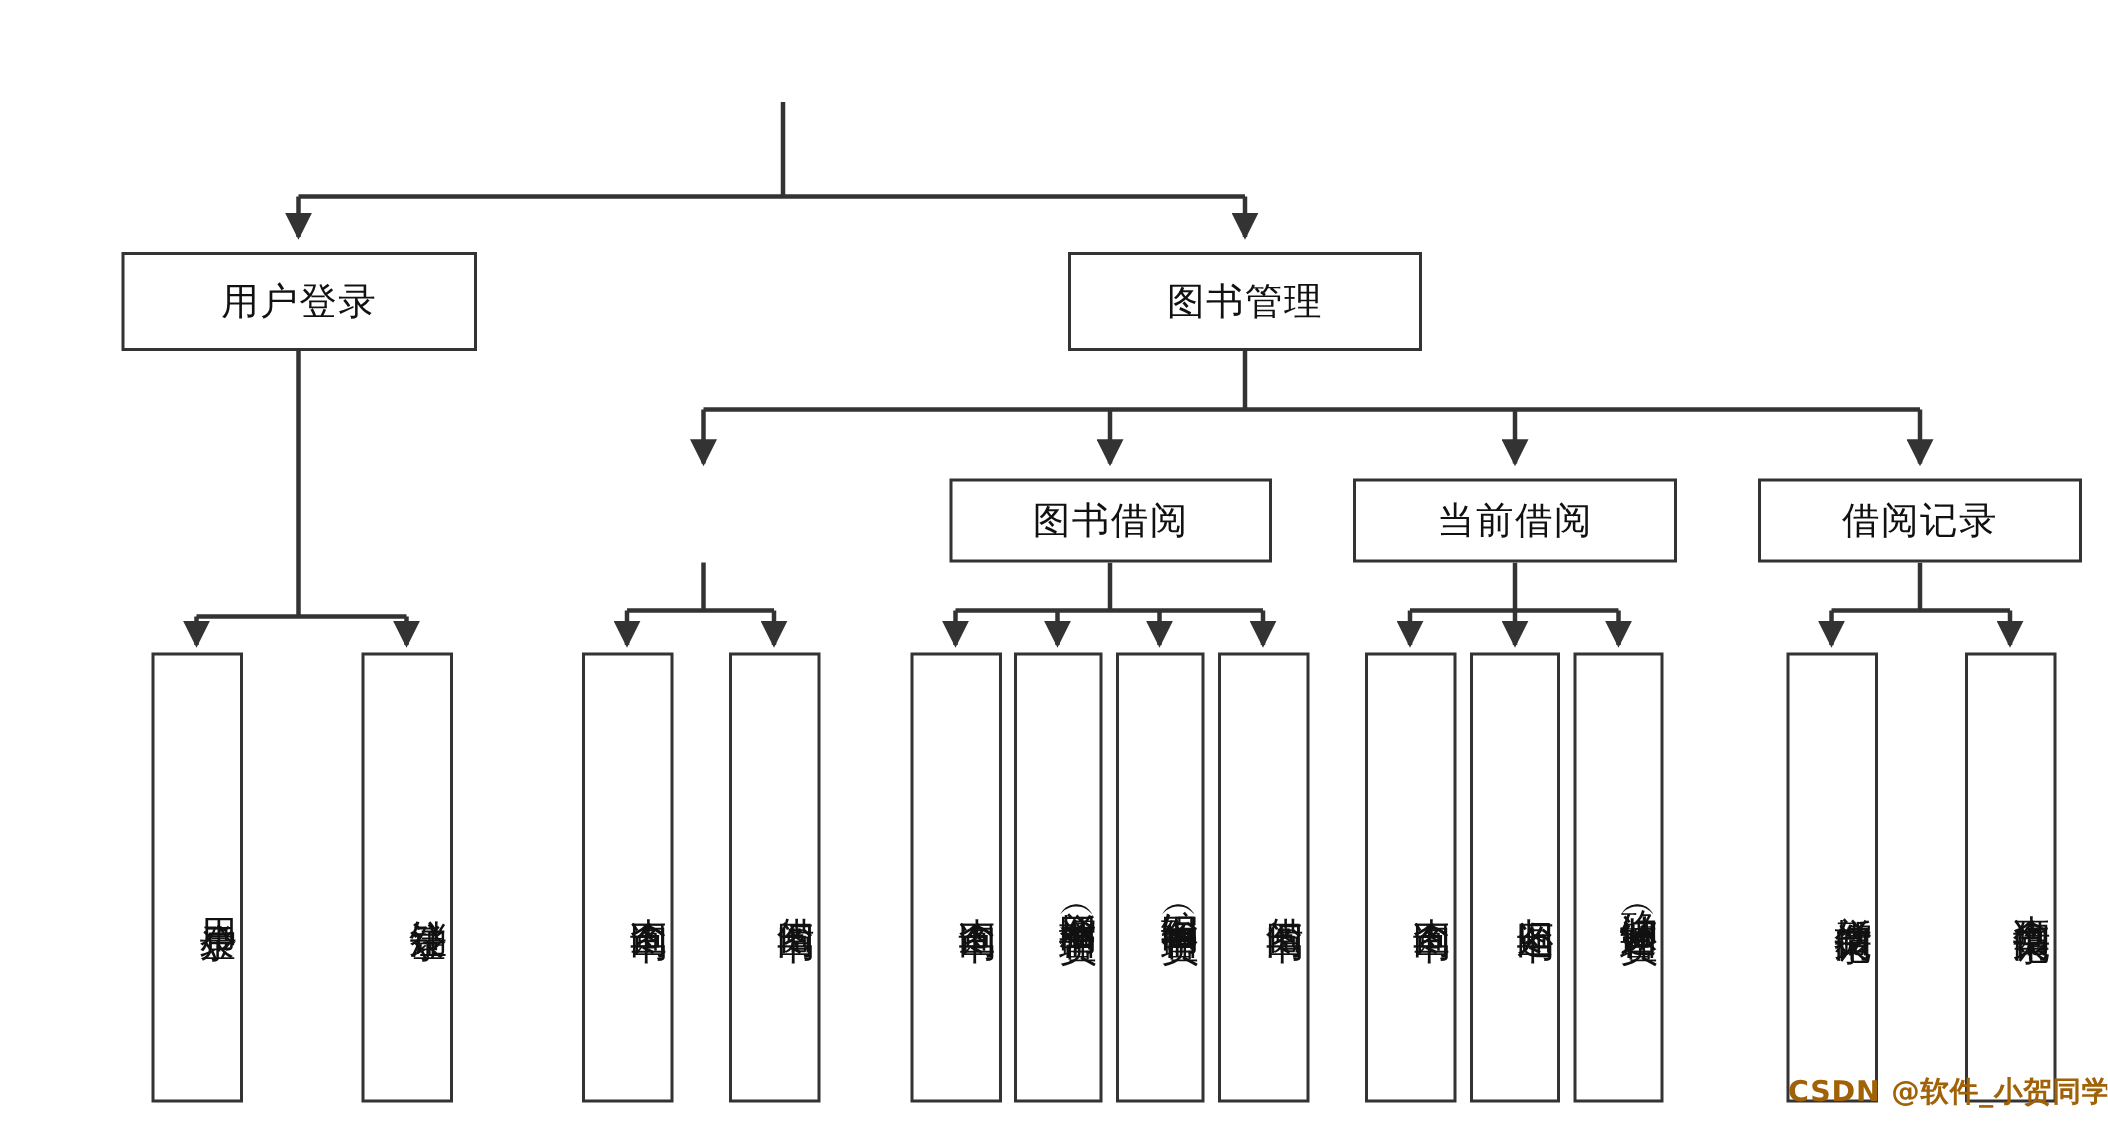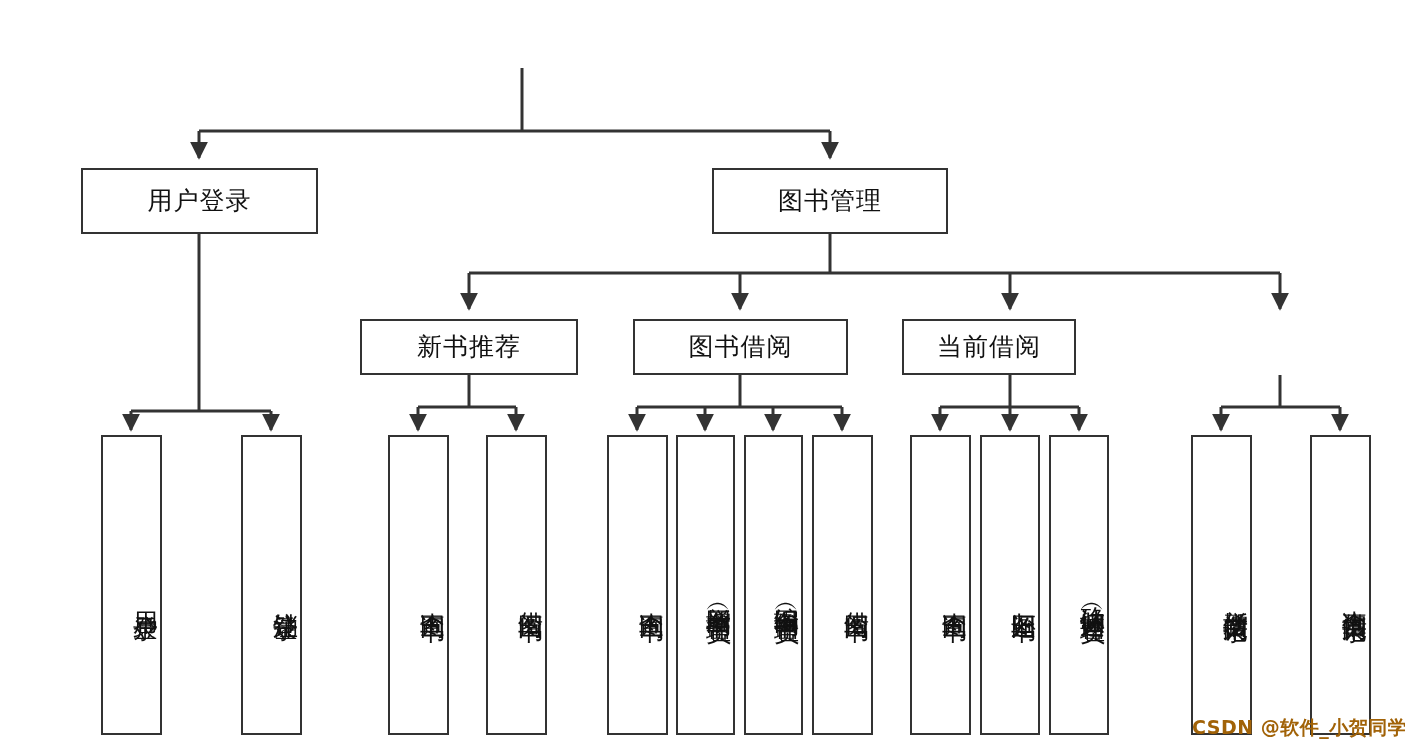--- a/index.html
+++ b/index.html
@@ -122,28 +122,28 @@
   </svg>
 
 
   <div class="node horiz" style="left:81px; top:168px; width:237px; height:66px;">
     <span>用户登录</span>
   </div>
   <div class="node horiz" style="left:712px; top:168px; width:236px; height:66px;text-align:right;">
     <span>图书管理</span>
   </div>
 
-  <div class="node horiz" style="left:360px; top:319px; width:218px; height:56px;">
-    <span>新书推荐</span>
-  </div>
   <div class="node horiz" style="left:633px; top:319px; width:215px; height:56px;">
     <span>图书借阅</span>
   </div>
-  <div class="node horiz" style="left:902px; top:319px; width:174px; height:56px;">
+  <div class="node horiz" style="left:902px; top:319px; width:216px; height:56px;">
     <span>当前借阅</span>
+  </div>
+  <div class="node horiz" style="left:1172px; top:319px; width:216px; height:56px;">
+    <span>借阅记录</span>
   </div>
 
   <div class="node vert" style="left:101px; top:435px; width:61px; height:300px;">
     <span class="vtext">用户登录</span>
   </div>
   <div class="node vert" style="left:241px; top:435px; width:61px; height:300px;">
     <span class="vtext">注销登录</span>
   </div>
 
   <div class="node vert" style="left:388px; top:435px; width:61px; height:300px;">

